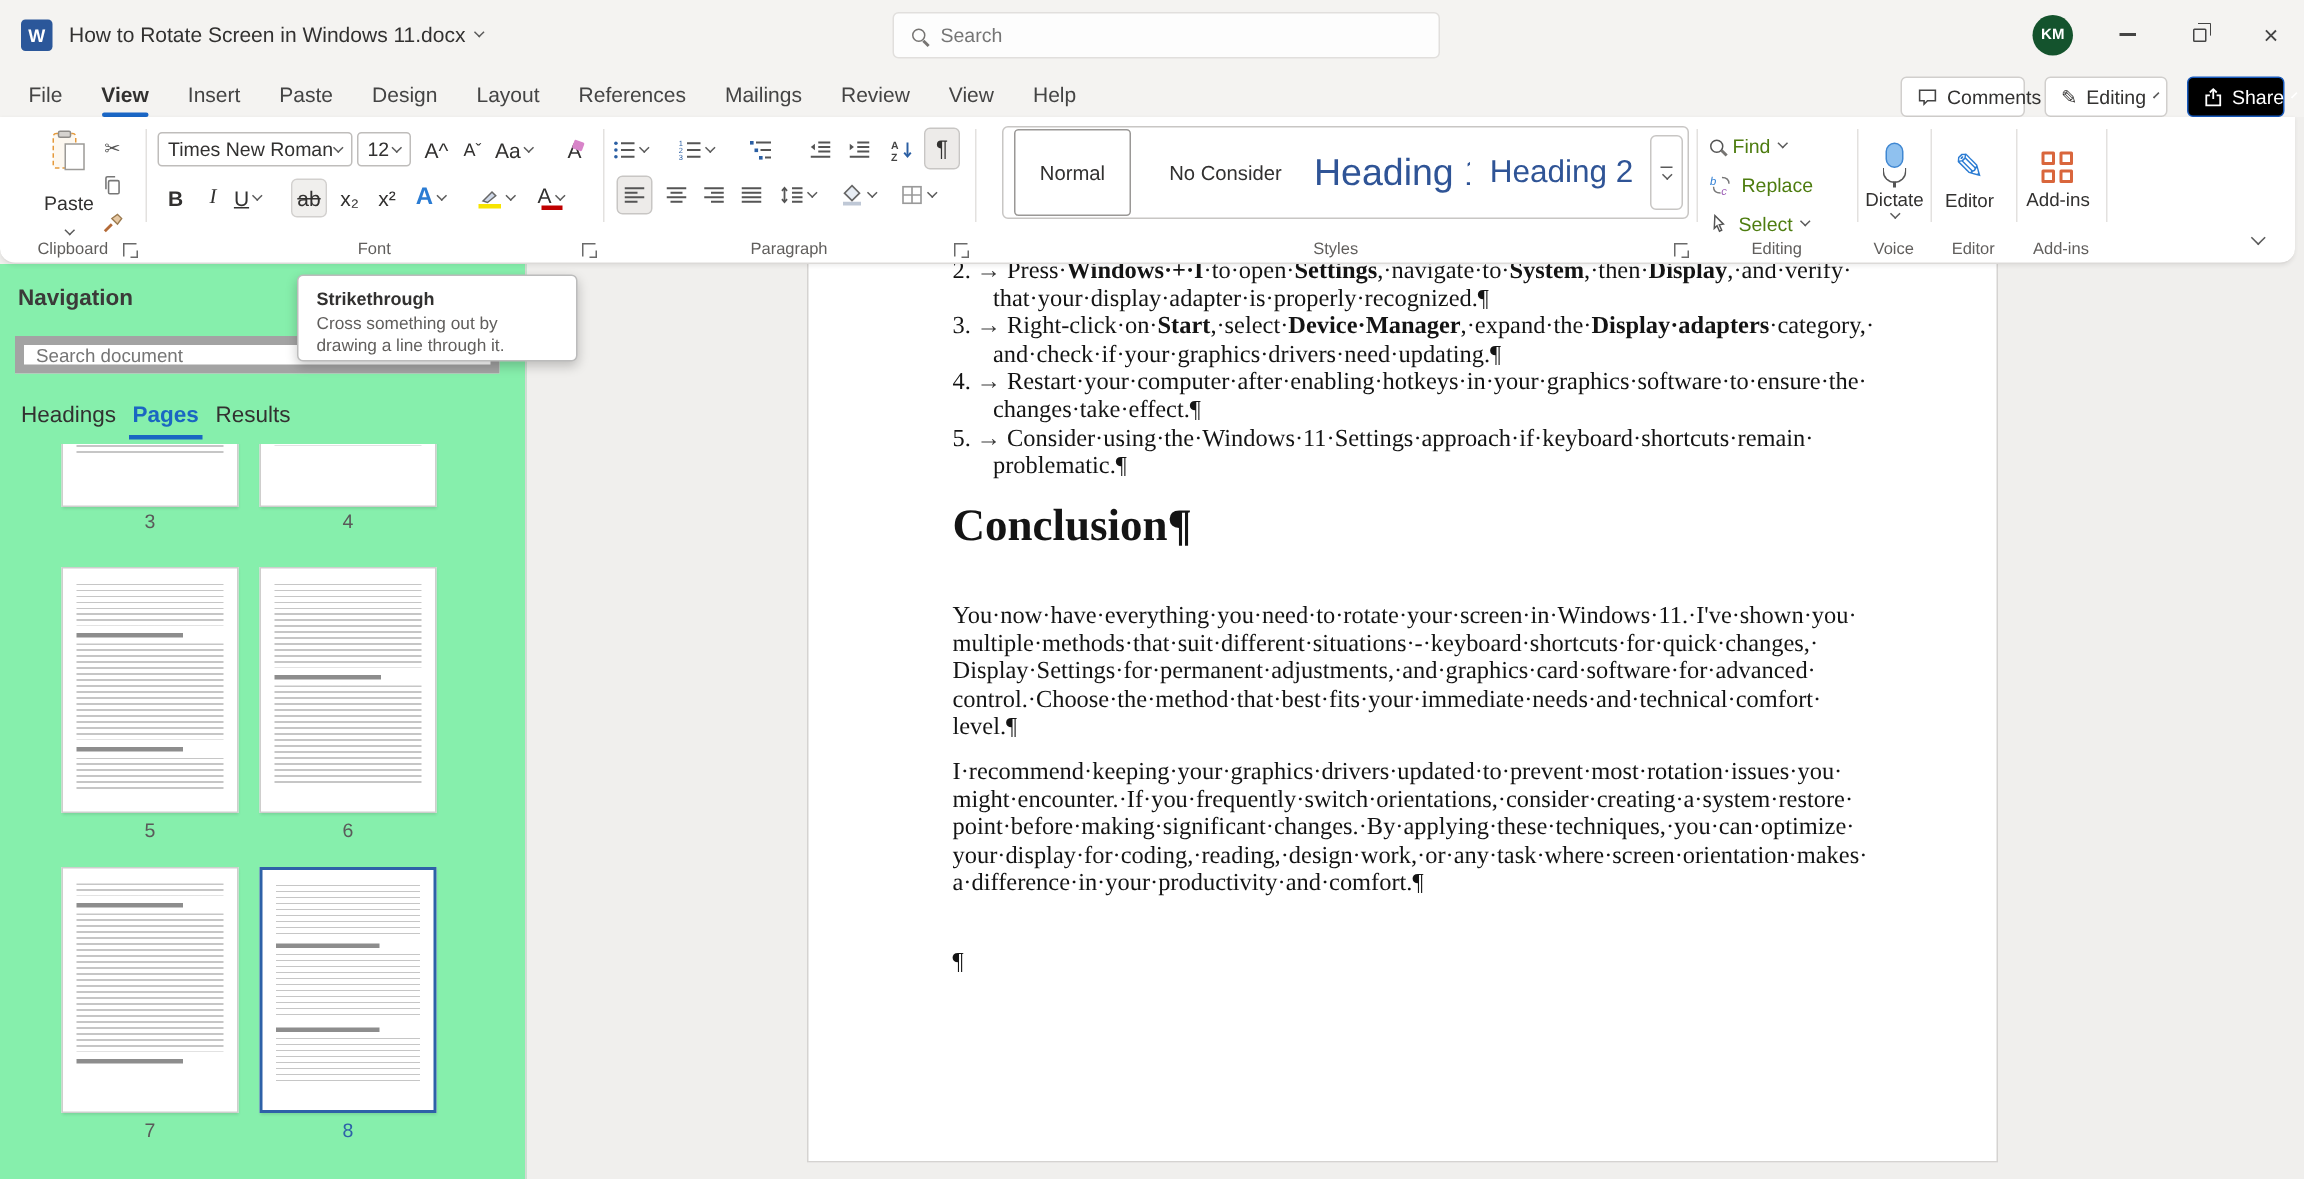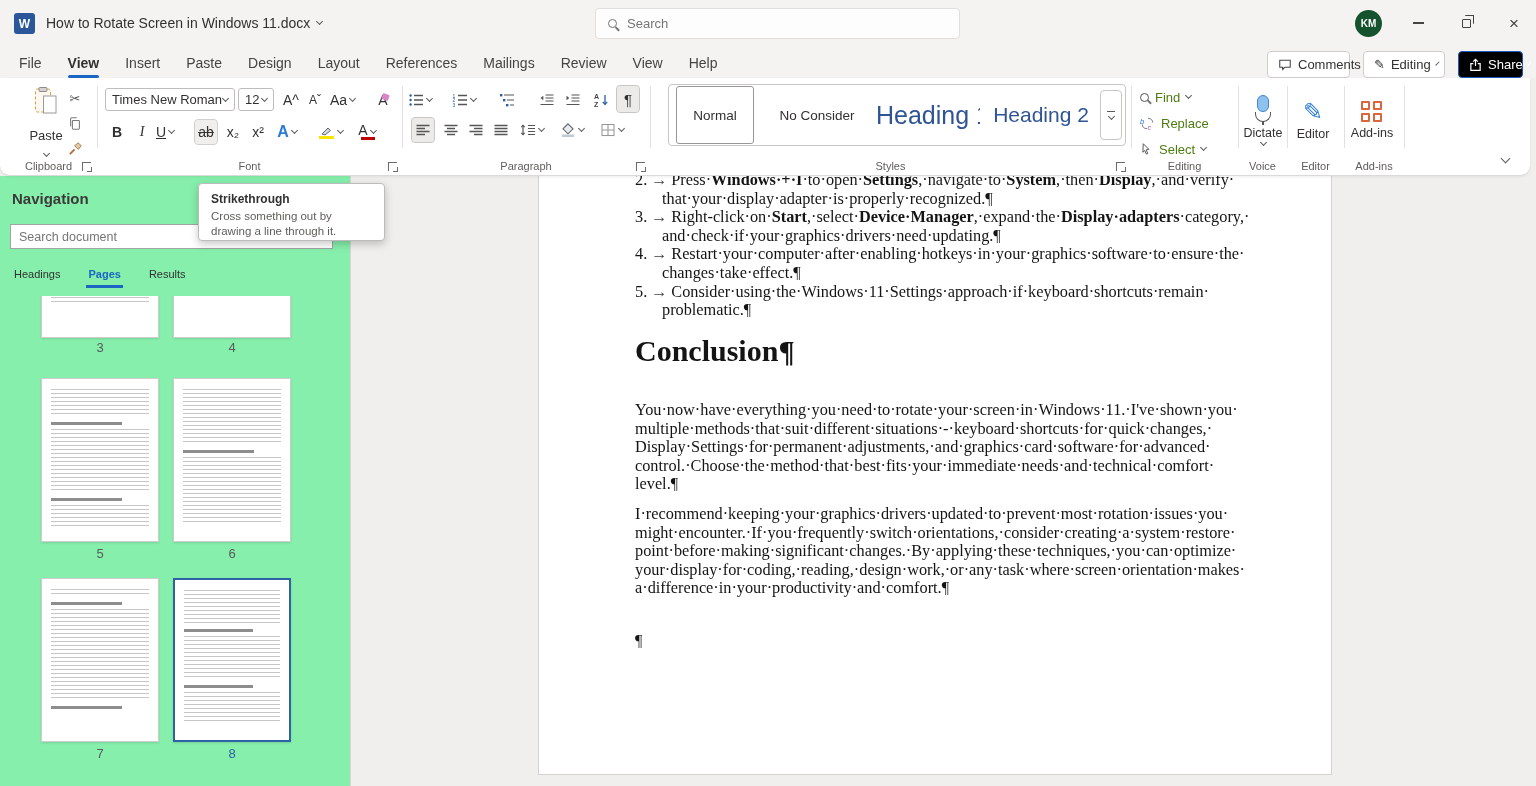--- a/index.html
+++ b/index.html
@@ -54,23 +54,23 @@
   .sgmore{position:absolute;left:1100px;top:12px;width:22px;height:50px;border:1px solid #c8c6c4;border-radius:4px;display:flex;flex-direction:column;align-items:center;justify-content:center;gap:2px}
   .sgmore .bar{width:8px;height:1.4px;background:#5a5a5a}
   .editrow{position:absolute;left:1140px;height:22px;display:flex;align-items:center;gap:6px;font-size:13px;color:#4d7c0f}
   .bigbtn{position:absolute;top:6px;height:72px;display:flex;flex-direction:column;align-items:center;justify-content:center;gap:3px;font-size:12.5px;color:#323130;border-radius:4px}
   .addgrid{width:22px;height:22px;display:grid;grid-template-columns:9px 9px;grid-template-rows:9px 9px;gap:3px}
   .addgrid i{border:2px solid #d9663c;border-radius:1px}
   .collapse{position:absolute;left:1502px;top:80px}
   
   .navpane{position:absolute;left:0;top:176px;width:351px;height:610px;background:#86efac;border-right:1px solid #d8d6d4;z-index:3}
   .navtitle{position:absolute;left:12px;top:14px;font-size:15px;font-weight:600;color:#3b3a39}
-  .navsearch{position:absolute;left:10px;top:48px;width:323px;height:25px;background:#fff;border:1px solid #a3a3a3;display:flex;align-items:center;padding:0 8px;justify-content:space-between}
+  .navsearch{position:absolute;left:10px;top:48px;width:323px;height:25px;background:#fff;border:6px solid #a3a3a3;display:flex;align-items:center;padding:0 8px;justify-content:space-between}
   .navsearch input{border:none;outline:none;font-size:12.5px;color:#605e5c;background:transparent;width:270px;font-family:"Liberation Sans",sans-serif}
-  .navtabs{position:absolute;left:14px;top:92px;display:flex;gap:28px;font-size:11px;color:#323130}
+  .navtabs{position:absolute;left:14px;top:92px;display:flex;gap:11px;font-size:15px;color:#323130}
   .ntab{padding-bottom:8px;position:relative}
   .ntab.active{color:#1a66c2;font-weight:600}
   .ntab.active::after{content:"";position:absolute;left:-2px;right:-2px;bottom:0;height:3px;background:#1a66c2}
   .thumbs{position:absolute;left:0;top:120px;width:349px;height:490px;overflow:hidden}
   .thumb{position:absolute;width:118px;height:164px;background:#fff;border:1px solid #cfcecd;box-shadow:0 1px 2px rgba(0,0,0,.12);padding:10px 9px}
   .thumb.sel{border:2px solid #2e61a8}
   .tl{background-image:repeating-linear-gradient(#c6c6c6 0 1px,transparent 1px 4px)}
   .th{height:3px;background:#8d8d8d;width:72%;margin:5px 0 4px}
   .pnum{position:absolute;width:118px;text-align:center;font-size:13px;color:#5a5a5a}
   .pnum.sel{color:#2e61a8}

